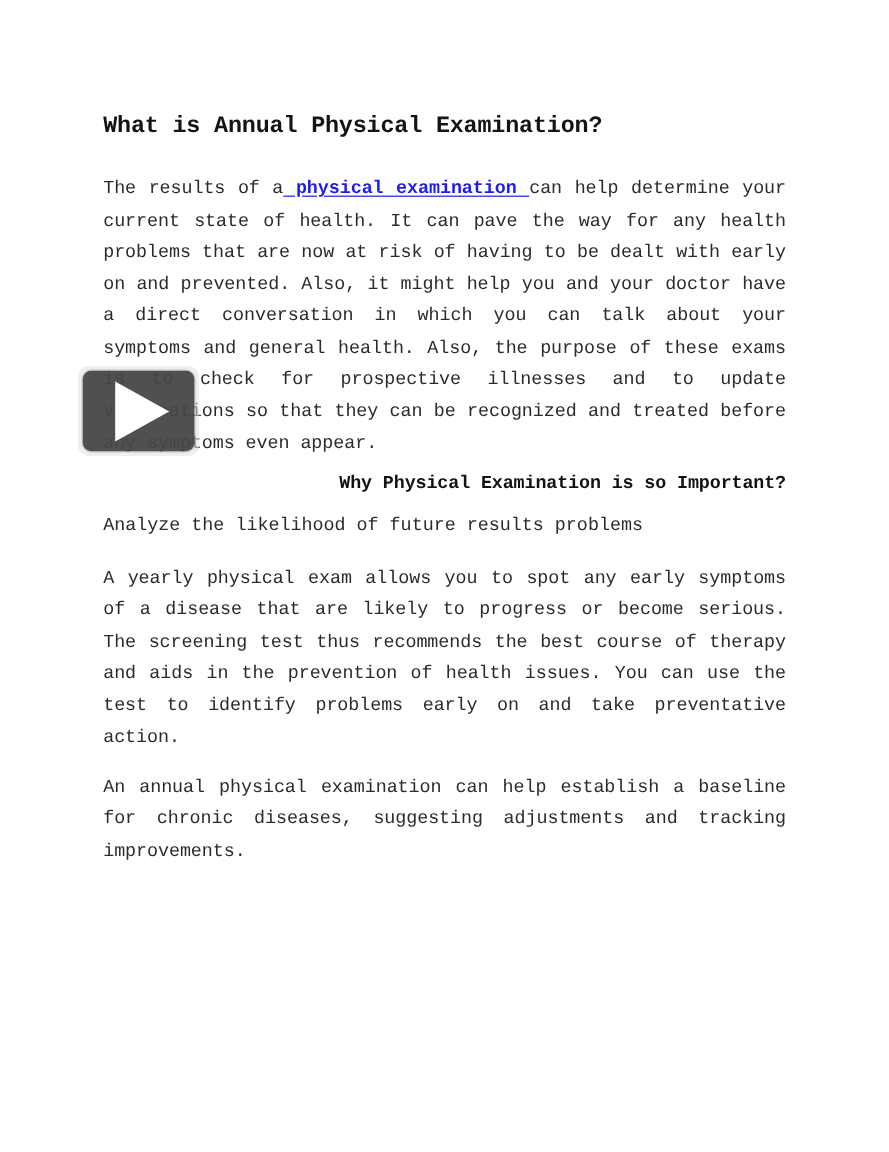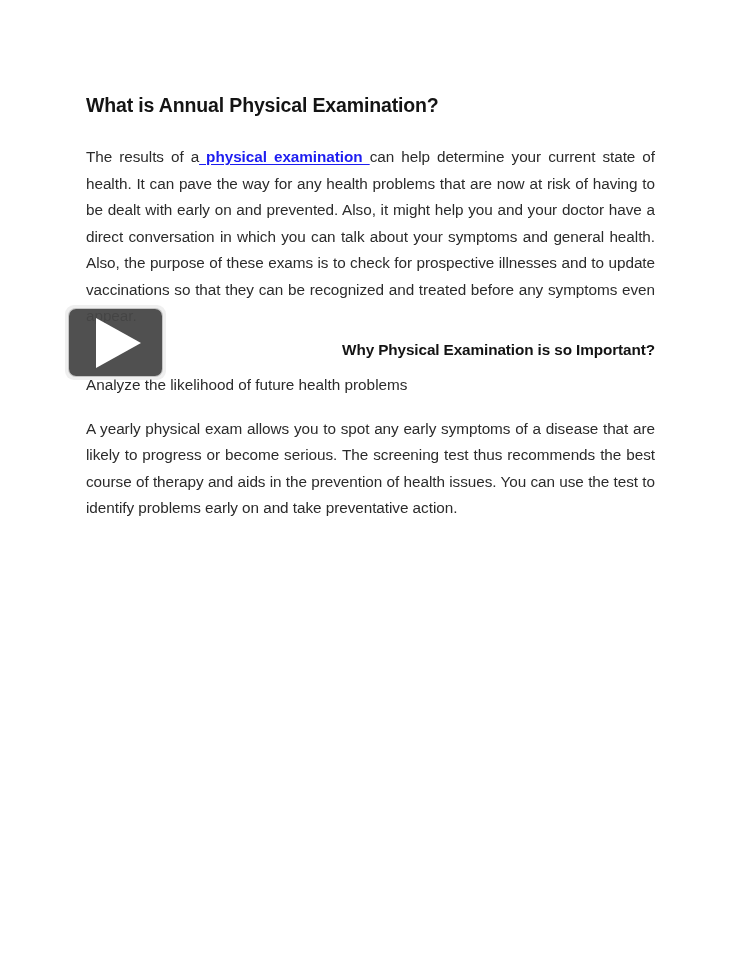--- a/index.html
+++ b/index.html
@@ -24,20 +24,21 @@
     height: 960px;
     background: #ffffff;
     overflow: hidden;
   }
 
   #content {
     position: absolute;
     left: 86px;
     top: 93px;
     width: 569px;
+    font-family: Liberation Mono, monospace;
   }
 
   .doc-title {
     font-size: 19.5px;
     font-weight: bold;
     color: #141414;
     letter-spacing: -0.15px;
     margin: 0 0 19px 0;
     line-height: 1.25;
   }
@@ -133,27 +134,28 @@
 
     <h1 class="doc-title">What is Annual Physical Examination?</h1>
 
 
     <div class="spacer-sm"></div>
 
     <p class="para"><span>The results of a</span><a class="doc-link" href="#"> physical examination </a><span>can help determine your current state of health. It can pave the way for any health problems that are now at risk of having to be dealt with early on and prevented. Also, it might help you and your doctor have a direct conversation in which you can talk about your symptoms and general health. Also, the purpose of these exams is to check for prospective illnesses and to update vaccinations so that they can be recognized and treated before any symptoms even appear.</span></p>
 
     <h2 class="sub-head">Why Physical Examination is so Important?</h2>
 
-    <p class="plain-line">Analyze the likelihood of future health problems</p>
+    <p class="plain-line">Analyze the likelihood of future results problems</p>
 
     <p class="para">A yearly physical exam allows you to spot any early symptoms of a disease that are likely to progress or become serious. The screening test thus recommends the best course of therapy and aids in the prevention of health issues. You can use the test to identify problems early on and take preventative action.</p>
 
     <div class="spacer-sm"></div>
 
 
+    <p class="para tight">An annual physical examination can help establish a baseline for chronic diseases, suggesting adjustments and tracking improvements.</p>
 
 
 
   </div>
 
   <div id="play-overlay" title="Play video">
     <div id="play-panel">
       <div id="play-triangle"></div>
     </div>
   </div>

